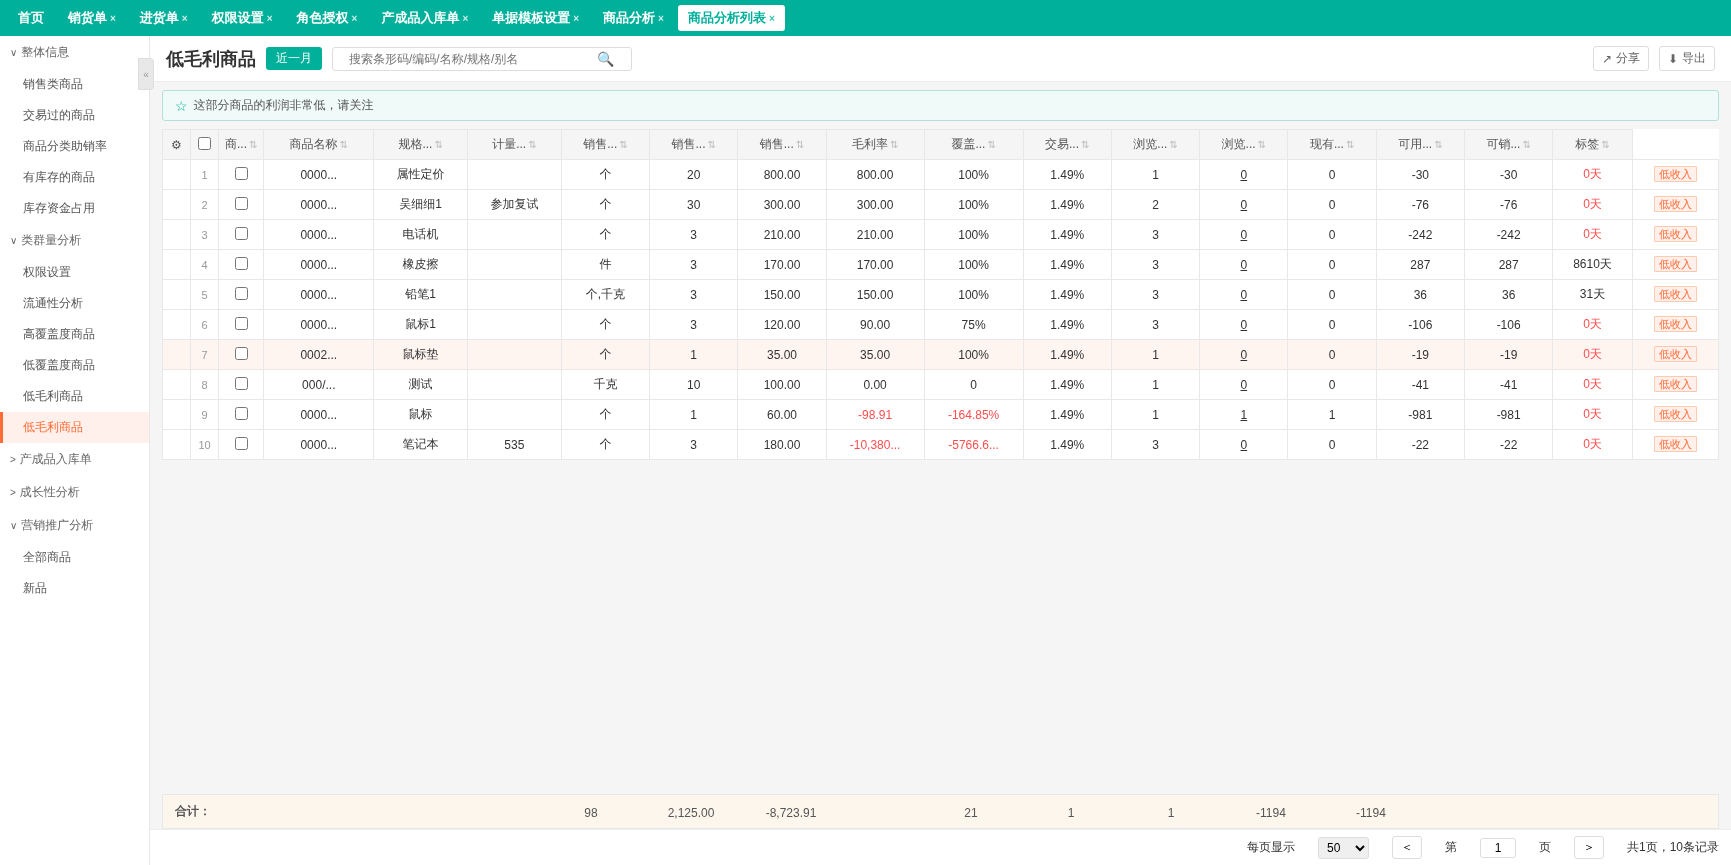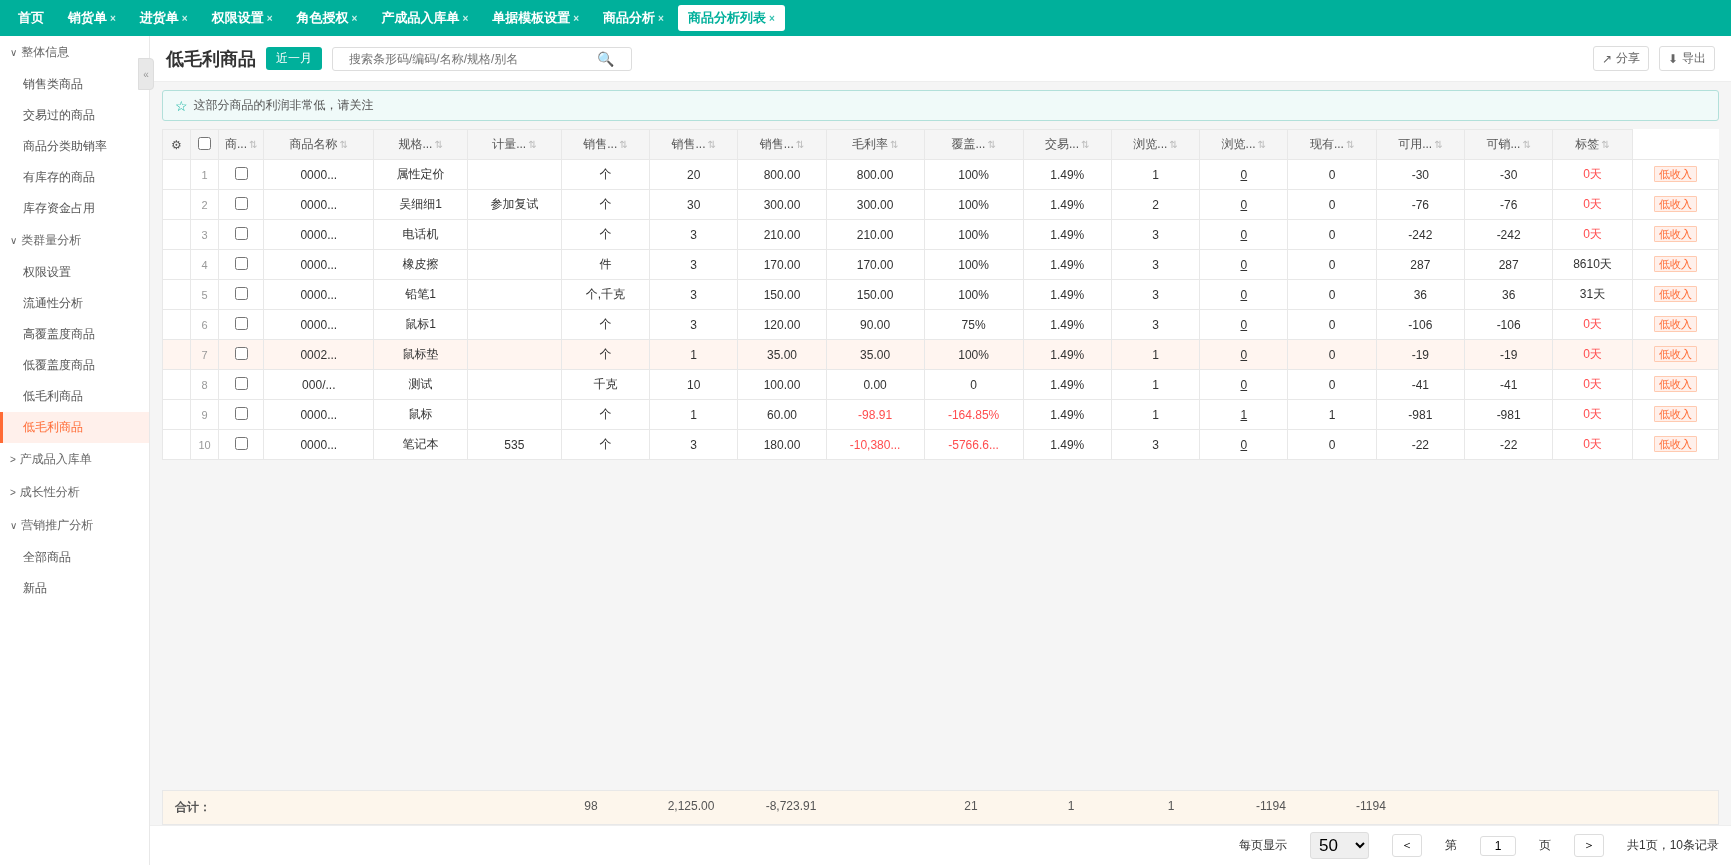--- a/index.html
+++ b/index.html
@@ -198,21 +198,21 @@
       font-size: 11px;
     }
     .link-underline { text-decoration: underline; color: #333; }
 
     
     .table-footer {
       background: #fdf6ec;
       border: 1px solid #e8e8e8;
       padding: 8px 12px;
       display: flex;
-      align-items: flex-start;
+      align-items: flex-end;
       gap: 20px;
       font-size: 12px;
       color: #555;
       margin: 0 12px;
     }
     .footer-label { font-weight: bold; }
     .footer-cell { min-width: 80px; text-align: center; }
 
     
     .pagination {
@@ -230,21 +230,21 @@
       background: #fff;
       padding: 2px 8px;
       cursor: pointer;
       border-radius: 3px;
       font-size: 12px;
     }
     .per-page-select {
       border: 1px solid #ddd;
       padding: 2px 4px;
       border-radius: 3px;
-      font-size: 17px;
+      font-size: 12px;
     }
     .page-input {
       width: 36px;
       border: 1px solid #ddd;
       padding: 2px 4px;
       border-radius: 3px;
       text-align: center;
       font-size: 12px;
     }
   </style>

